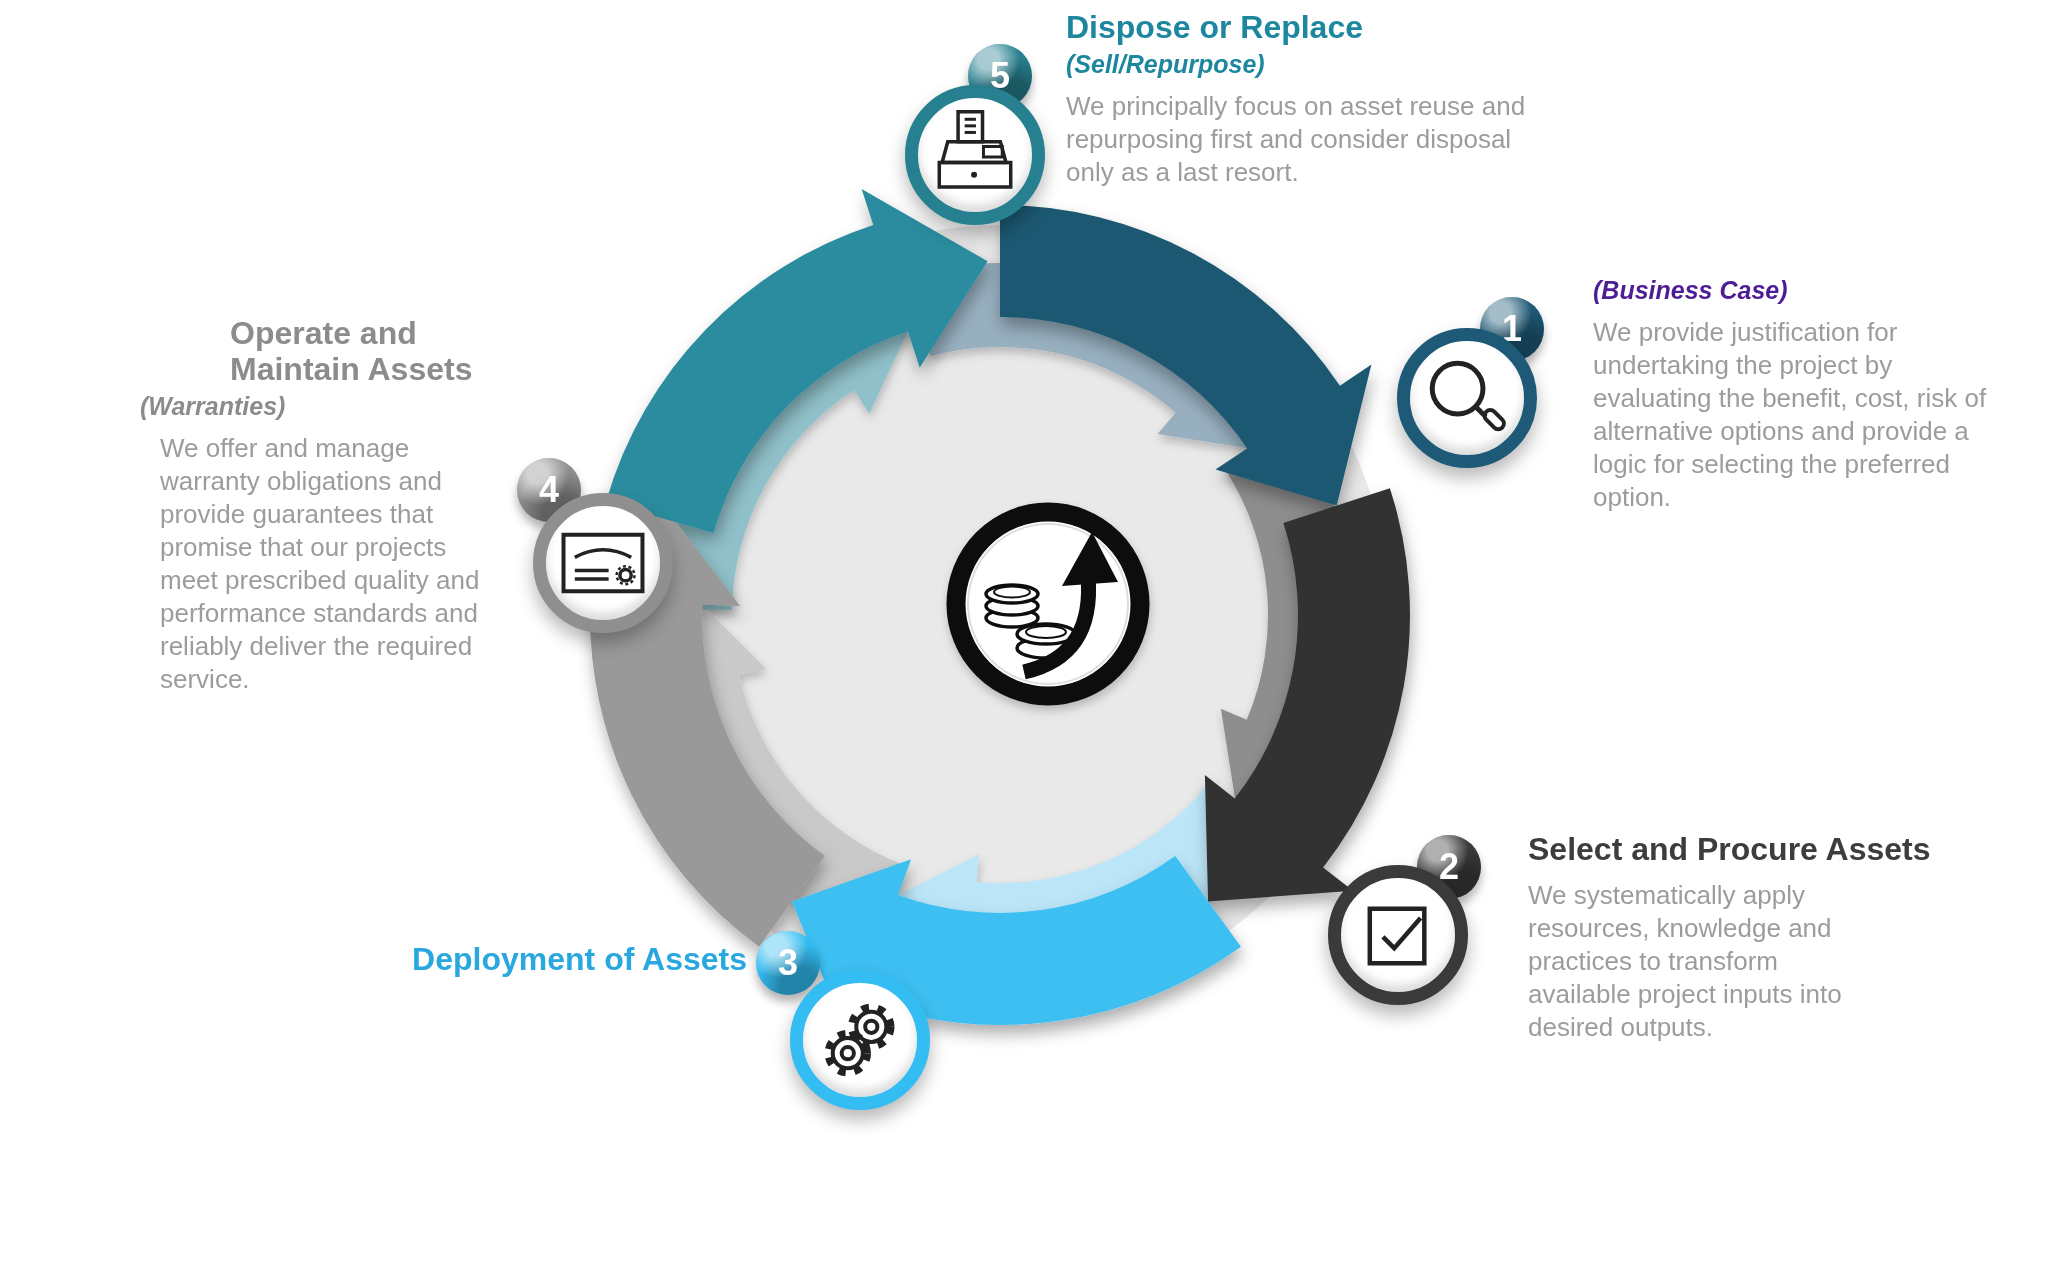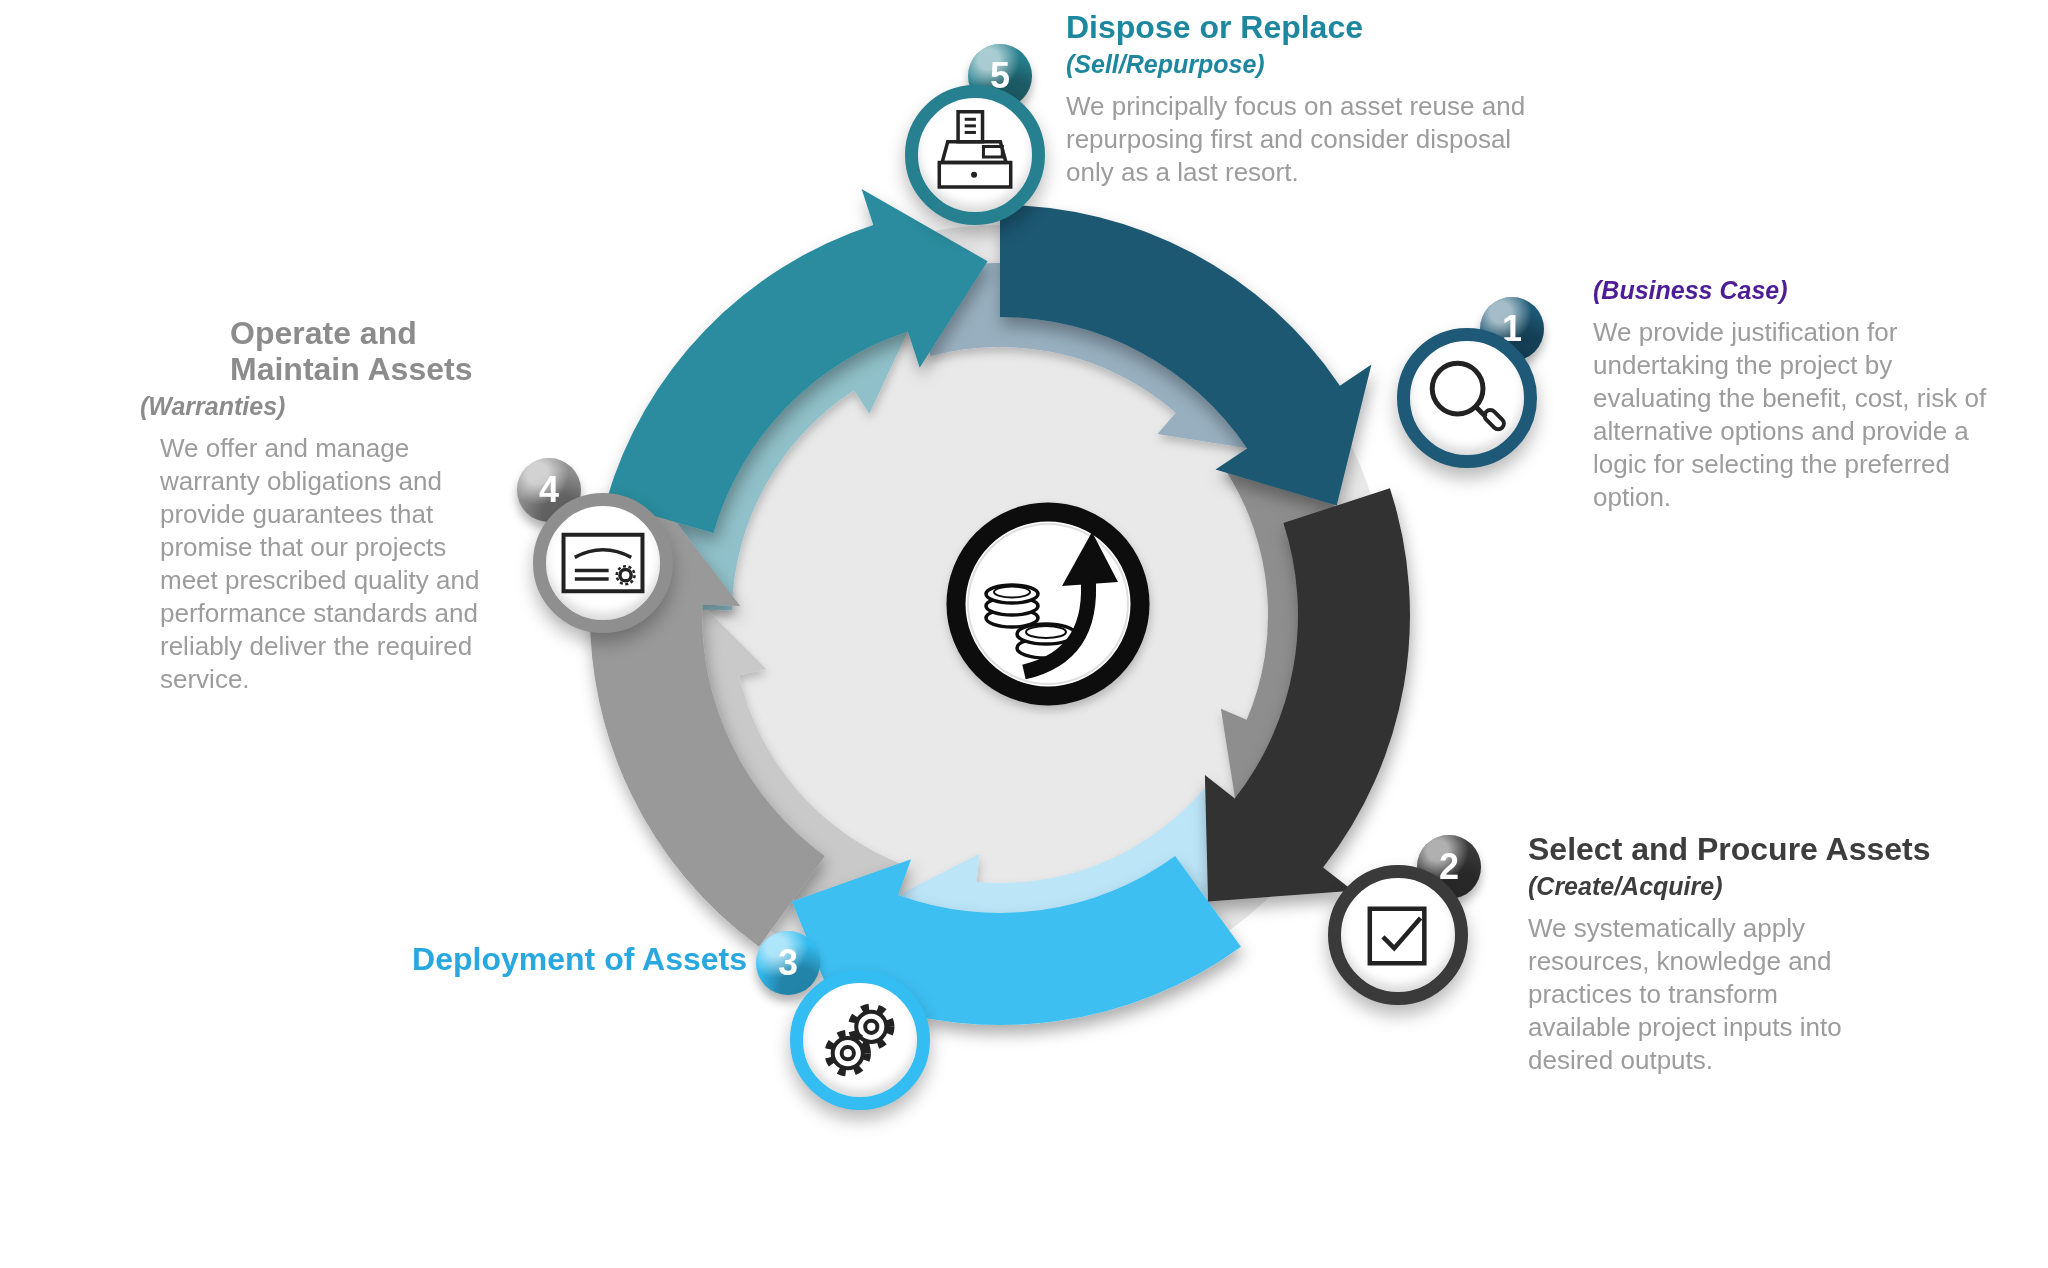--- a/index.html
+++ b/index.html
@@ -128,21 +128,20 @@
     <span>2</span>
   </div>
   <div class="ring s2-ring" style="border-color: rgb(58, 58, 58);">
     <svg class="glyph" viewBox="-50 -50 100 100">
       <rect x="-30" y="-28" width="58" height="58" fill="none" stroke="#222" stroke-width="4.5"></rect>
       <path d="M -16 2 L -4 14 L 24 -18" fill="none" stroke="#222" stroke-width="4.5"></path>
     </svg>
   </div>
   <div class="stext s2-text">
     <div class="title" style="white-space: nowrap; color: rgb(61, 61, 61);">Select and Procure Assets</div>
-    <div class="subtitle" style="color: rgb(61, 61, 61);">(Create/Acquire)</div>
     <div class="desc">We systematically apply resources, knowledge and practices to transform available project inputs into desired outputs.</div>
   </div>
 
   <div class="badge s3-badge" style="background-color: rgb(51, 189, 242);">
     <span>3</span>
   </div>
   <div class="ring s3-ring" style="border-color: rgb(51, 189, 242);">
     <svg class="glyph" viewBox="-50 -50 100 100">
       <g transform="translate(12,-14)">
         <circle r="21" fill="none" stroke="#222" stroke-width="7" stroke-dasharray="7.5 9"></circle>

